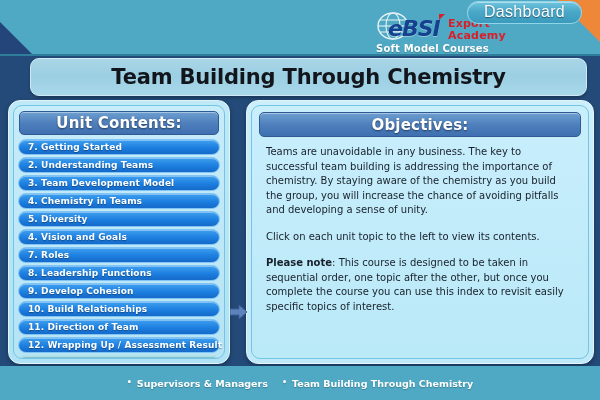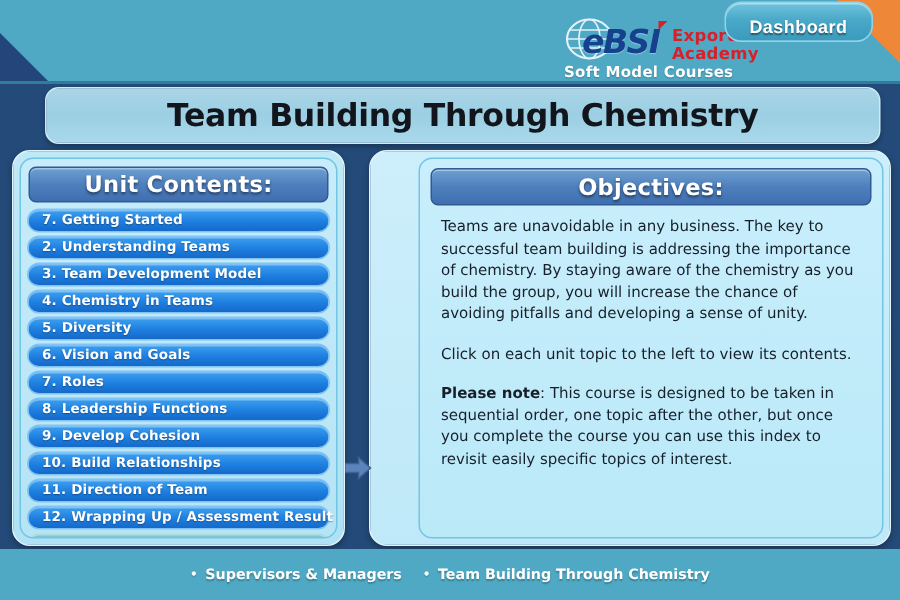--- a/index.html
+++ b/index.html
@@ -25,25 +25,25 @@
     border-right:42px solid #ef8739;
     border-bottom:42px solid transparent;
   }
   .hdr-underline{
     position:absolute;left:0;bottom:0;width:600px;height:2px;background:#2e7d9b;
   }
 
   
   .dash-btn{
     position:absolute;right:18px;top:1px;
-    padding:9px 16px 2px 16px;
+    padding:1px 16px 2px 16px;
     border-radius:11px;
     background:linear-gradient(to bottom,#6fc4de 0%,#4aa8c8 45%,#3b9bbd 100%);
     border:1px solid #8fd4e8;
-    color:#ffffff;font-size:12px;font-weight:bold;
+    color:#ffffff;font-size:16px;font-weight:normal;
     letter-spacing:.3px;
     text-shadow:0 1px 1px rgba(0,0,0,.45);
     white-space:nowrap;
     box-shadow:inset 0 1px 0 rgba(255,255,255,.45);
   }
 
   
   .logo{
     position:absolute;right:74px;top:12px;width:150px;height:44px;
   }
@@ -114,21 +114,20 @@
 
   .panel-inner{
     position:absolute;left:4px;top:4px;right:4px;bottom:4px;
     border-radius:9px;
     border:1px solid #74c4e3;
     background:linear-gradient(to bottom,#c7ecfa 0%,#b5e4f5 100%);
     overflow:hidden;
   }
   .panel-right .panel-inner{
     background:linear-gradient(to bottom,#c9eefc 0%,#bae9f8 100%);
-    margin-left:28px;
   }
 
   
   .sec-head{
     margin:5px 5px 4px 5px;height:22px;
     border-radius:5px;
     background:linear-gradient(to bottom,#6e9fd0 0%,#4f80bd 50%,#3f6fb0 100%);
     border:1px solid #2f5a94;
     box-shadow:inset 0 1px 0 rgba(255,255,255,.4);
     display:flex;align-items:center;justify-content:center;
@@ -247,21 +246,21 @@
           <div class="unit-item">
               <span class="unit-item-text">3. Team Development Model</span>
             </div>
           <div class="unit-item">
               <span class="unit-item-text">4. Chemistry in Teams</span>
             </div>
           <div class="unit-item">
               <span class="unit-item-text">5. Diversity</span>
             </div>
           <div class="unit-item">
-              <span class="unit-item-text">6. Vision and Goals</span>
+              <span class="unit-item-text">4. Vision and Goals</span>
             </div>
           <div class="unit-item">
               <span class="unit-item-text">7. Roles</span>
             </div>
           <div class="unit-item">
               <span class="unit-item-text">8. Leadership Functions</span>
             </div>
           <div class="unit-item">
               <span class="unit-item-text">9. Develop Cohesion</span>
             </div>

